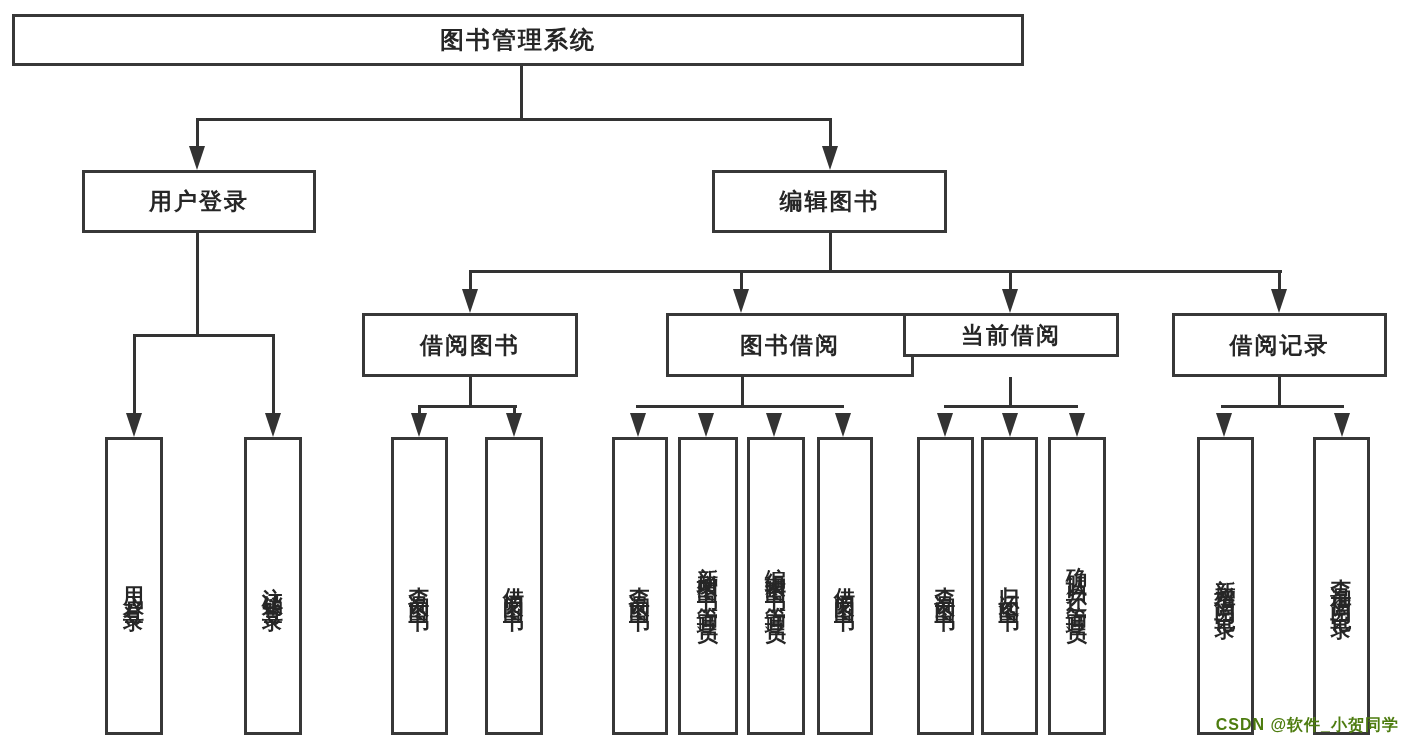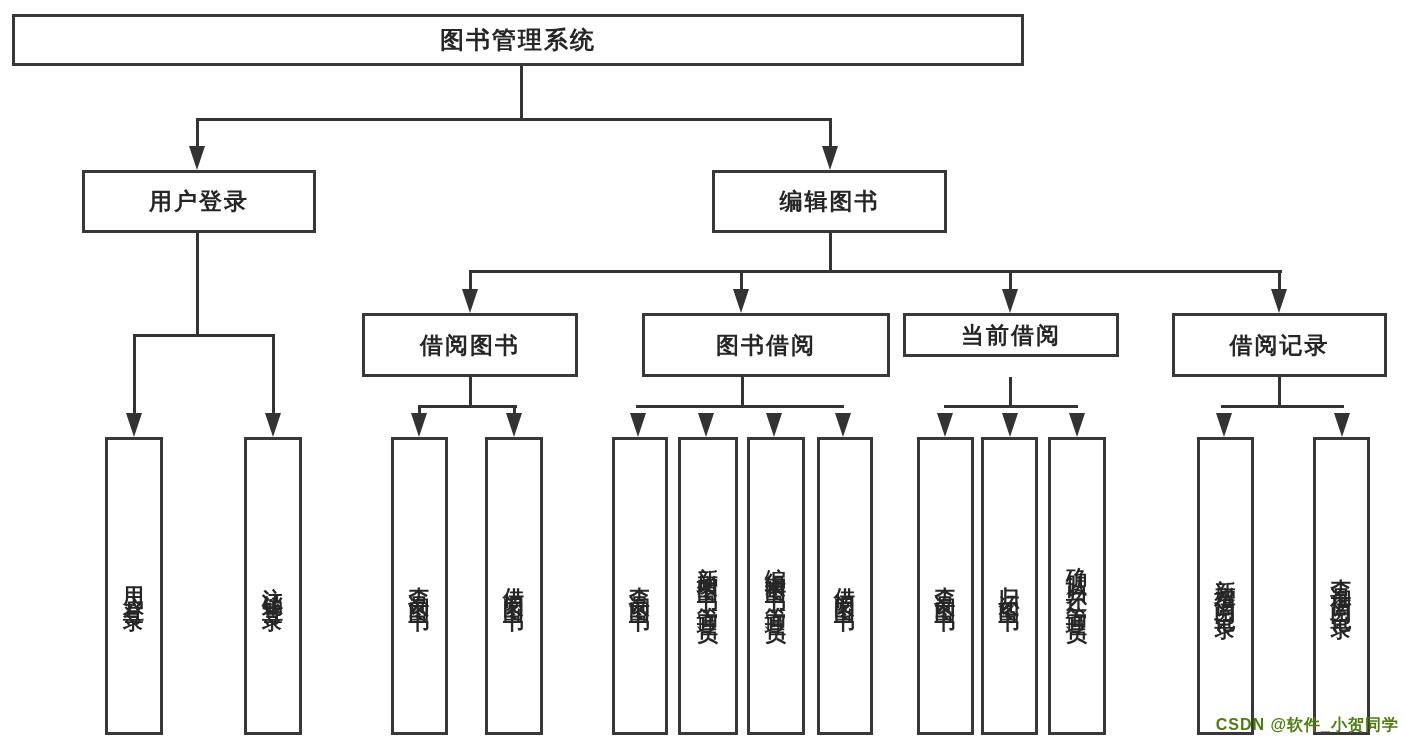--- a/index.html
+++ b/index.html
@@ -62,21 +62,21 @@
   <div class="vline" style="left:740px;top:270px;height:25px"></div>
   <div class="arrow" style="left:733px;top:289px"></div>
   <div class="vline" style="left:1009px;top:270px;height:25px"></div>
   <div class="arrow" style="left:1002px;top:289px"></div>
   <div class="vline" style="left:1278px;top:270px;height:25px"></div>
   <div class="arrow" style="left:1271px;top:289px"></div>
 
   <div class="box" style="left:362px;top:313px;width:216px;height:64px">
     <span class="label">借阅图书</span>
   </div>
-  <div class="box" style="left:642px;top:313px;width:248px;height:64px">
+  <div class="box" style="left:666px;top:313px;width:248px;height:64px">
     <span class="label">图书借阅</span>
   </div>
   <div class="box" style="left:903px;top:313px;width:216px;height:44px">
     <span class="label">当前借阅</span>
   </div>
   <div class="box" style="left:1172px;top:313px;width:215px;height:64px">
     <span class="label">借阅记录</span>
   </div>
 
   <div class="vline" style="left:469px;top:377px;height:30px"></div>

